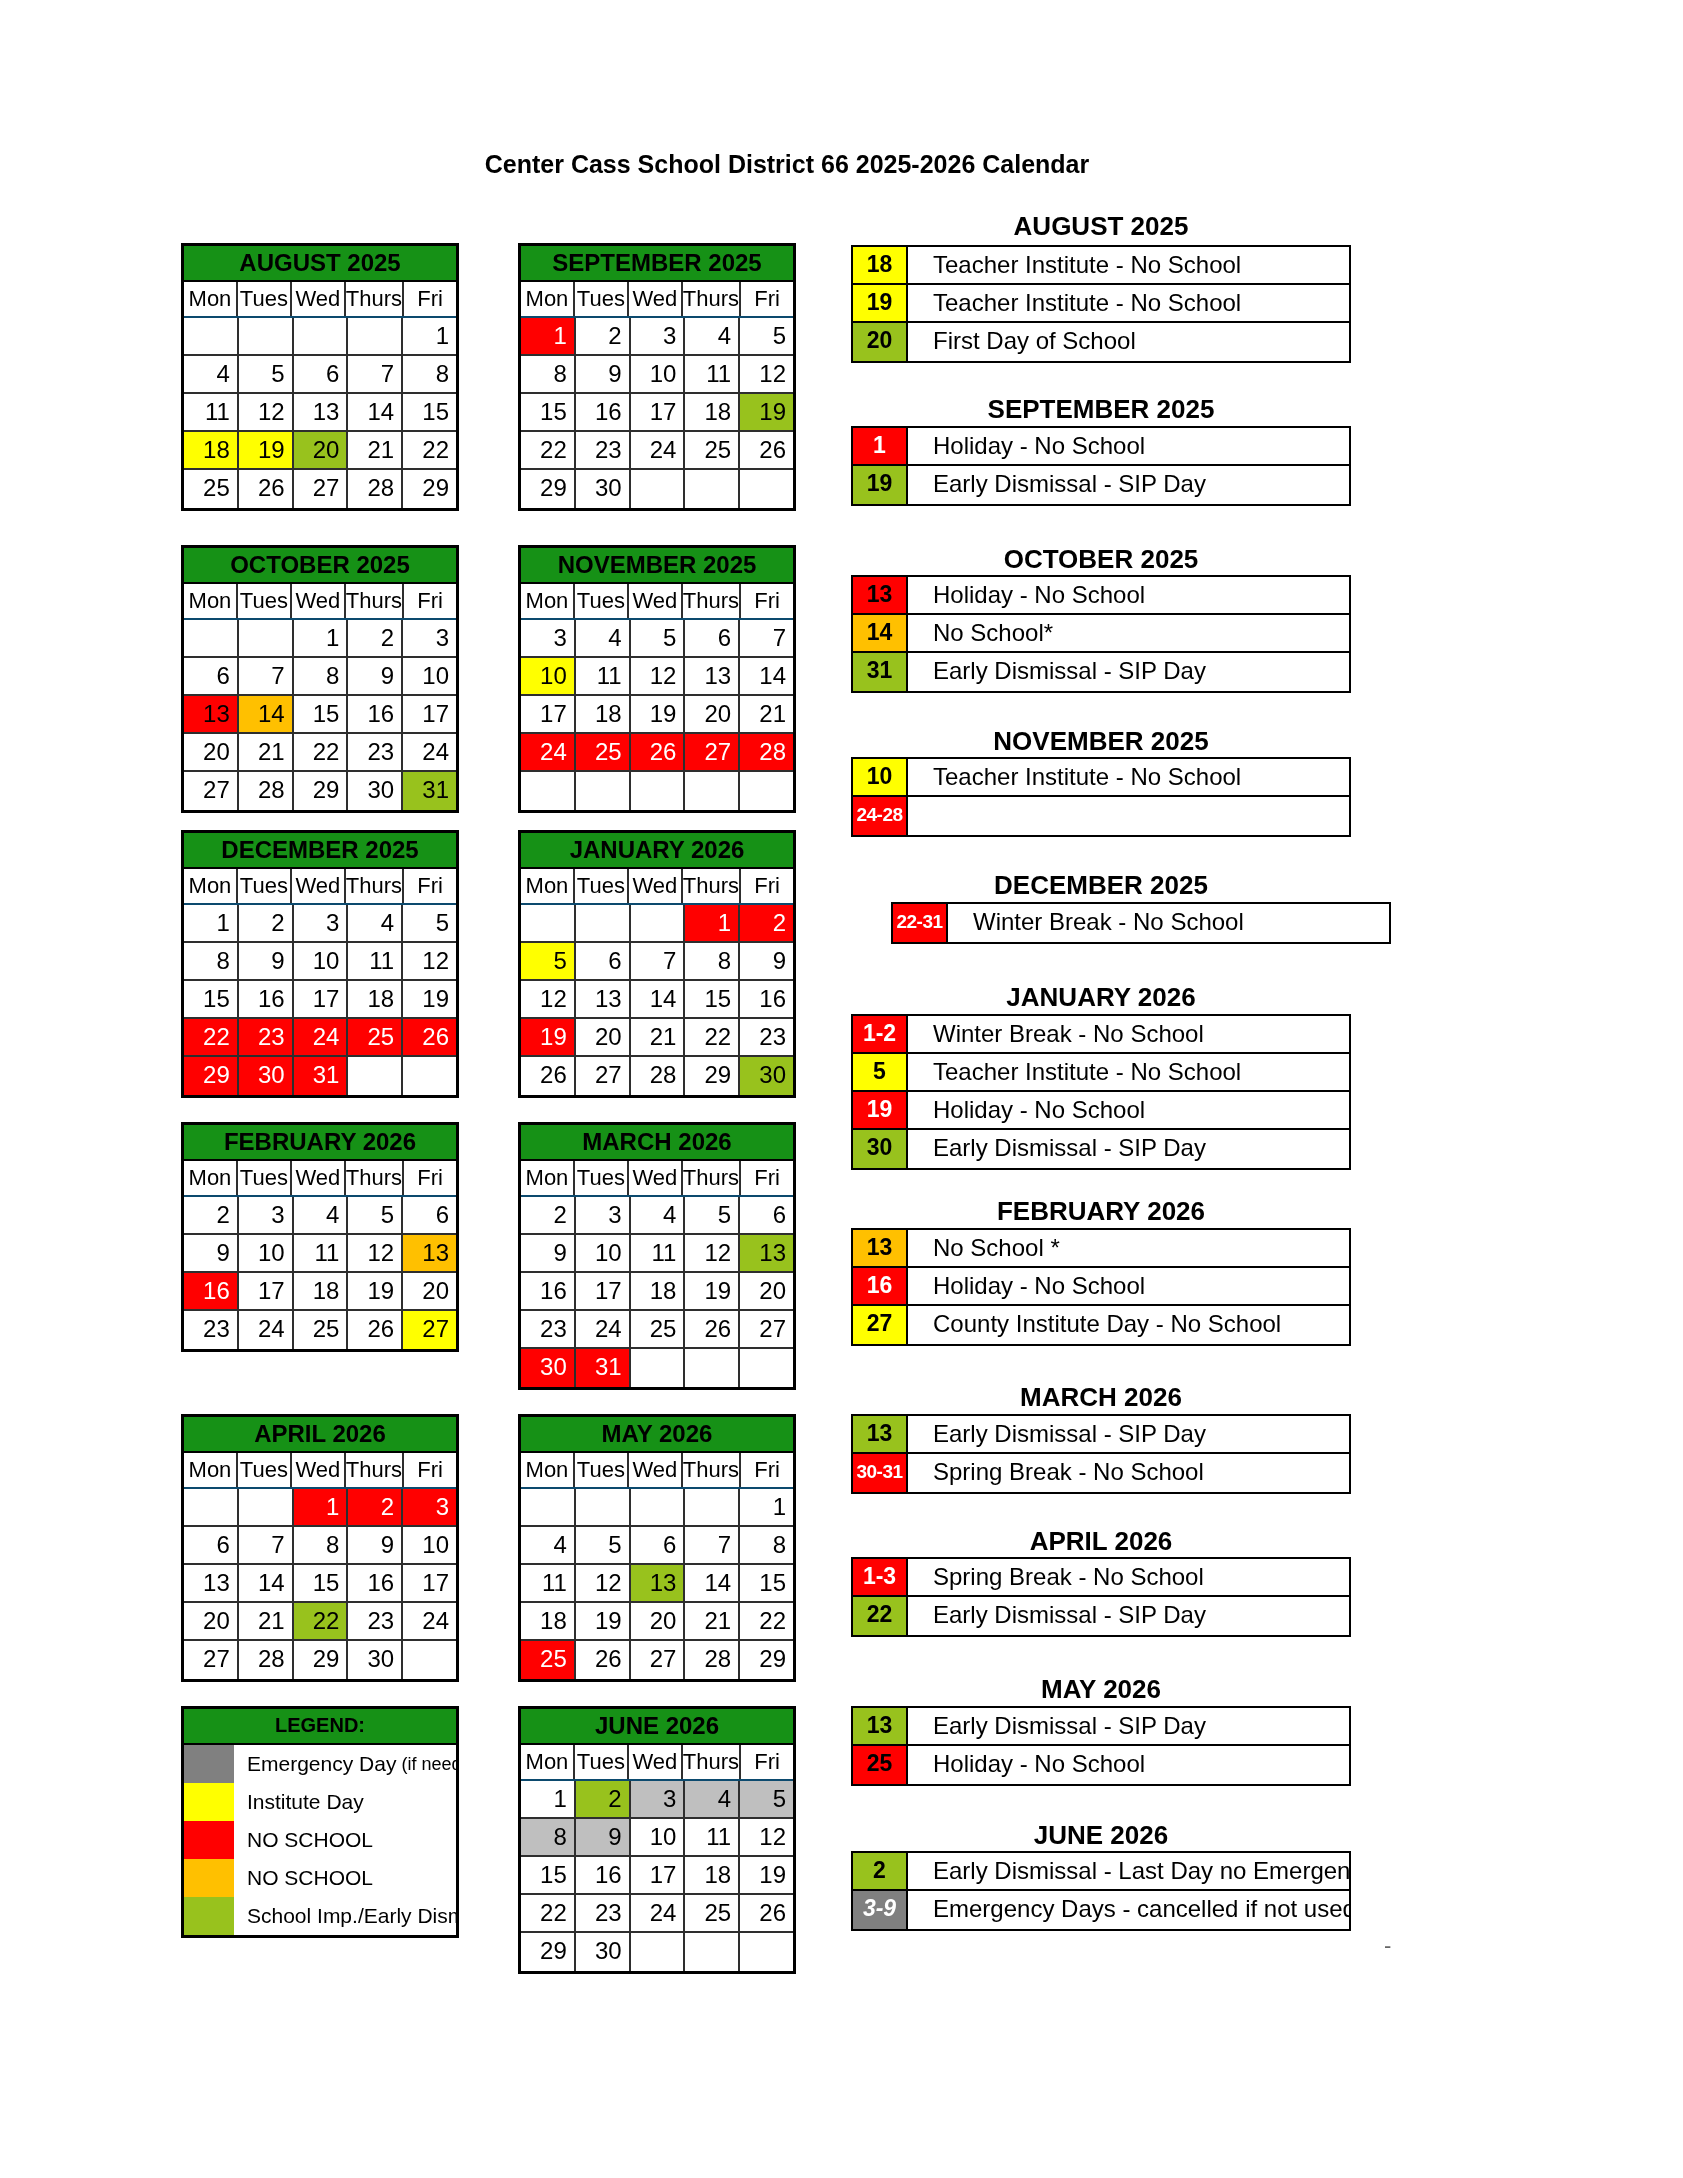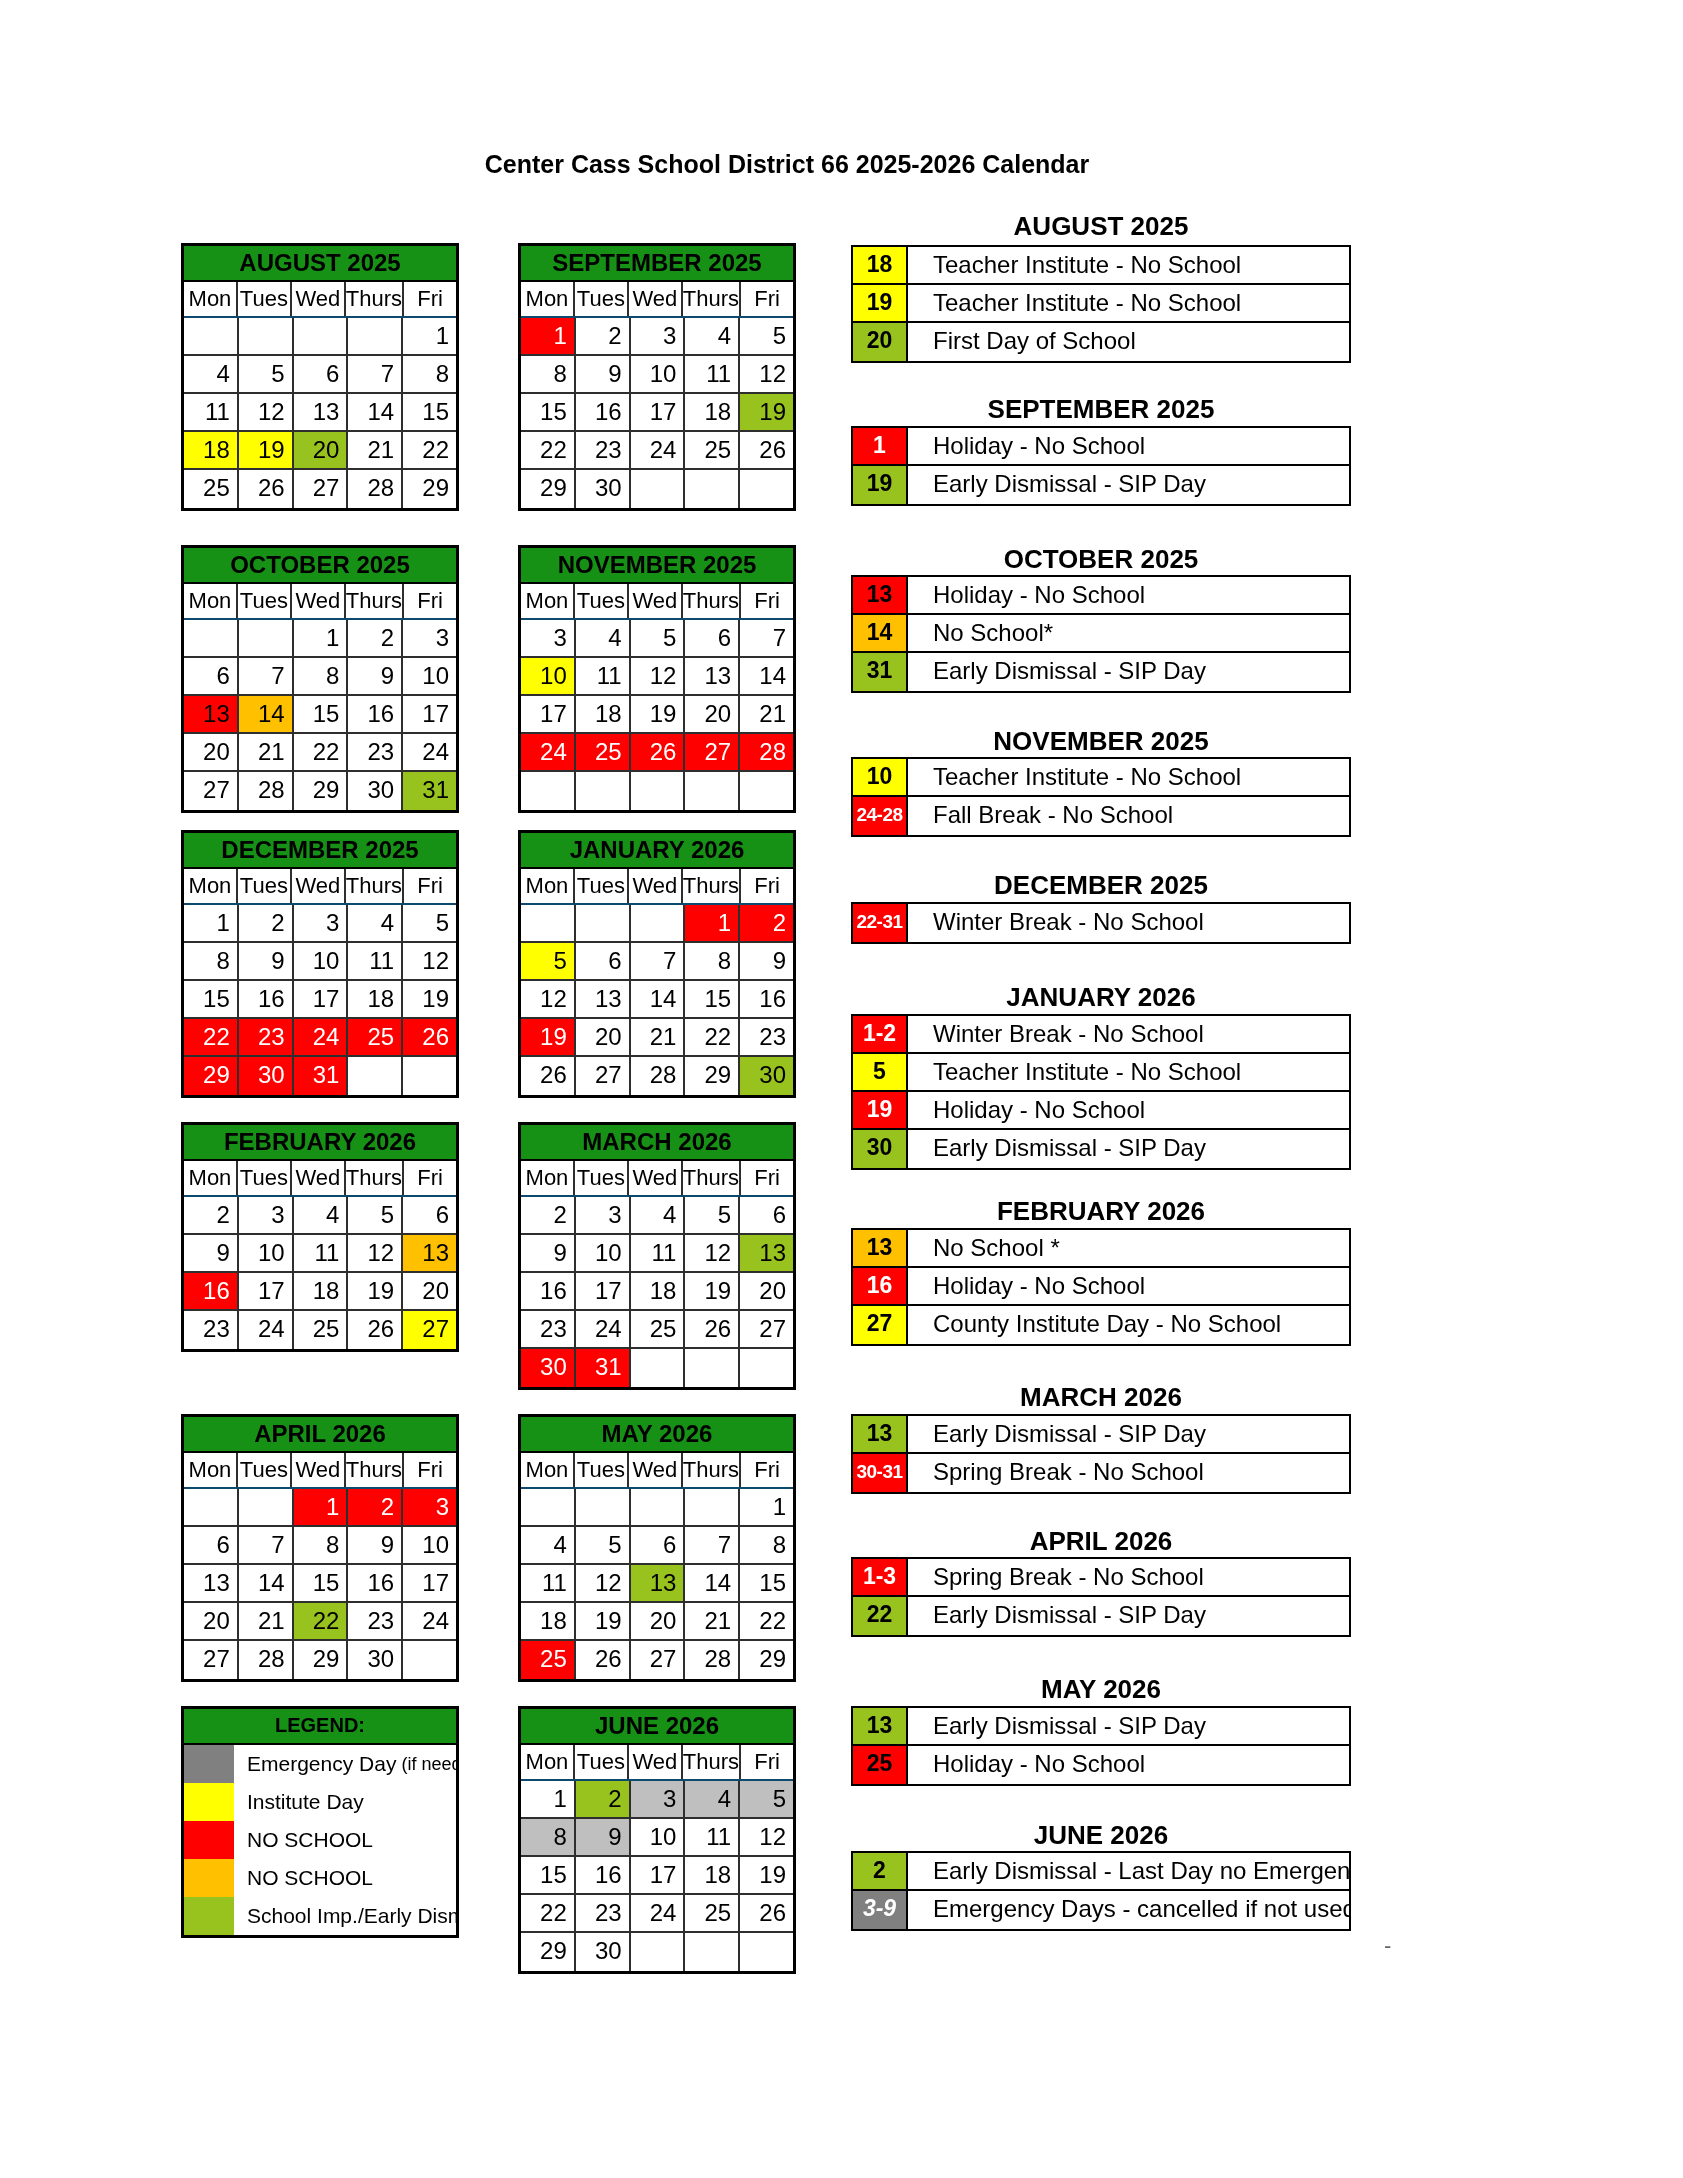--- a/index.html
+++ b/index.html
@@ -648,25 +648,24 @@
         </div>
       </div>
       <div class="evt-title" style="top: 726px;">NOVEMBER 2025</div>
       <div class="evt-table" style="top: 757px;">
         <div class="evt-row">
           <div class="evt-date" style="background: rgb(255, 255, 0);">10</div>
           <div class="evt-text">Teacher Institute - No School</div>
         </div>
         <div class="evt-row">
           <div class="evt-date small" style="background: rgb(255, 0, 0); color: rgb(255, 255, 255); text-align: center;">24-28</div>
-          <div class="evt-text">Fall Break - No School</div>
         </div>
       </div>
       <div class="evt-title" style="top: 870px;">DECEMBER 2025</div>
-      <div class="evt-table" style="top: 902px;">
+      <div class="evt-table" style="top: 902px; margin-left: 40px;">
         <div class="evt-row">
           <div class="evt-date small" style="background: rgb(255, 0, 0); color: rgb(255, 255, 255);">22-31</div>
           <div class="evt-text">Winter Break - No School</div>
         </div>
       </div>
       <div class="evt-title" style="top: 982px;">JANUARY 2026</div>
       <div class="evt-table" style="top: 1014px;">
         <div class="evt-row">
           <div class="evt-date" style="background: rgb(255, 0, 0); color: rgb(255, 255, 255);">1-2</div>
           <div class="evt-text">Winter Break - No School</div>

